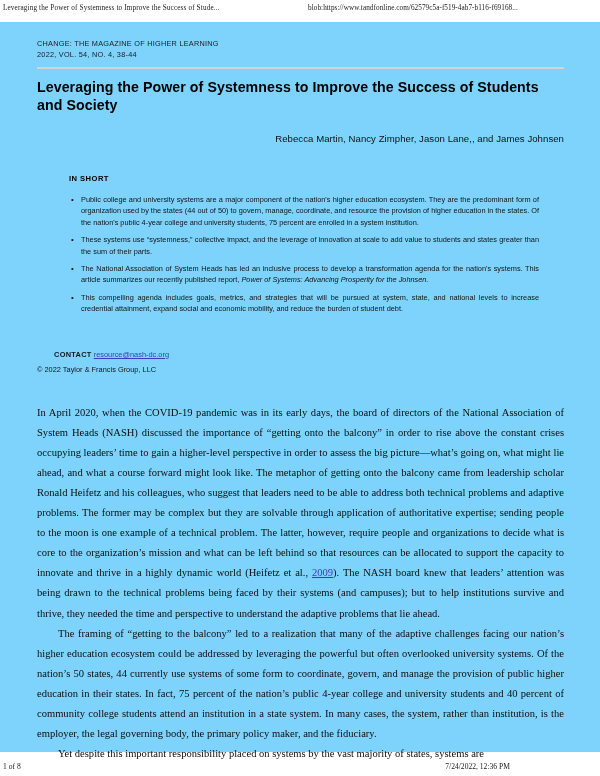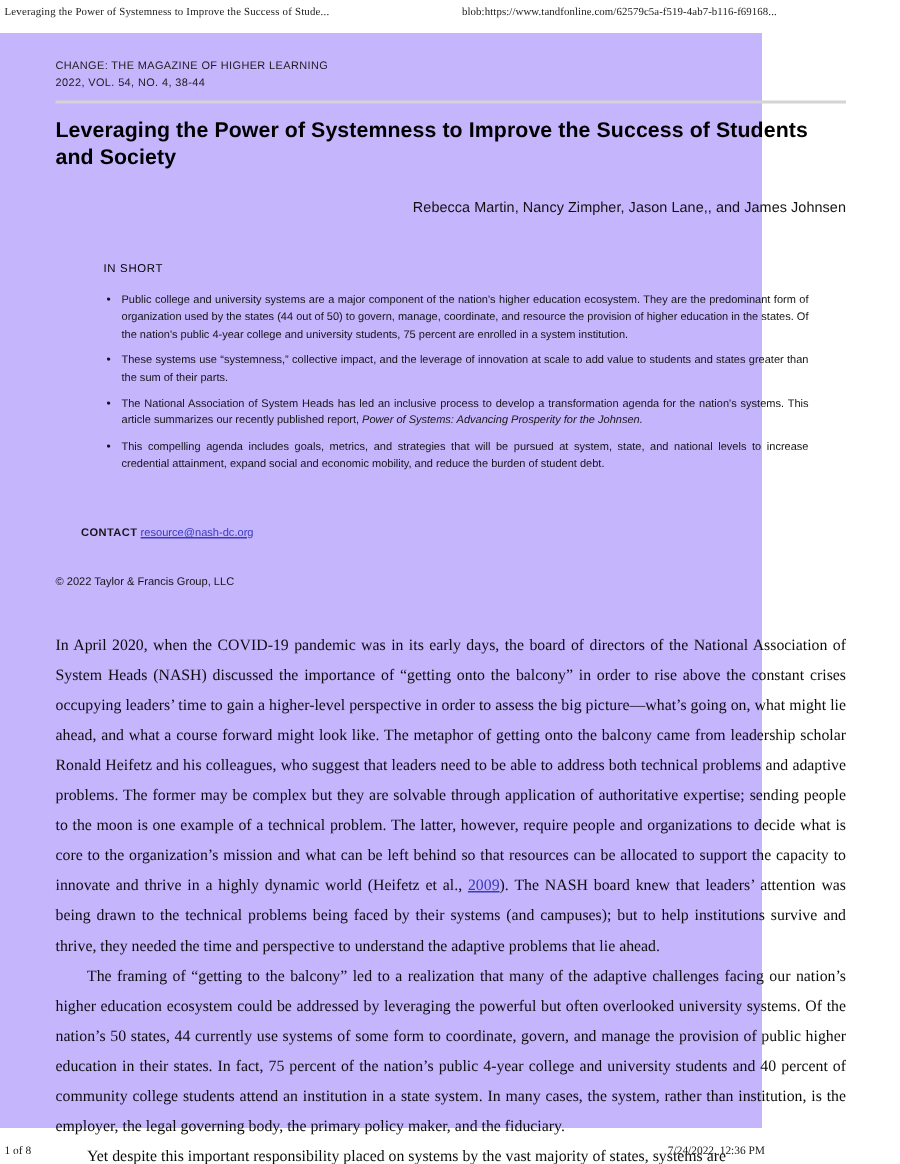--- a/index.html
+++ b/index.html
@@ -63,23 +63,23 @@
     position: absolute;
     right: 6px;
     bottom: 5px;
   }
 
   
   .paper {
     position: absolute;
     top: 22px;
     left: 0;
-    width: 508px;
+    width: 600px;
     height: 730px;
-    background: #c4b5fd;
+    background: #7dd3fc;
   }
 
   .content {
     position: absolute;
     left: 37px;
     top: 16px;
     width: 527px;
   }
 
   
@@ -131,21 +131,21 @@
   }
 
   
   .in-short {
     margin-top: 28px;
     padding-left: 32px;
     width: 470px;
   }
   .in-short-heading {
     font-family: "Liberation Sans", sans-serif;
-    font-weight: normal;
+    font-weight: bold;
     font-size: 7.6px;
     letter-spacing: 0.06em;
     color: #000;
     margin-bottom: 11px;
   }
   .in-short-list {
     margin: 0;
     padding: 0;
     list-style: none;
   }
@@ -184,21 +184,21 @@
     letter-spacing: 0.04em;
     margin-left: 17px;
   }
   .contact-email {
     color: #3b3bbd;
   }
   .copyright {
     font-family: "Liberation Sans", sans-serif;
     font-size: 7.4px;
     color: #151515;
-    margin-top: 21px;
+    margin-top: 3px;
   }
 
   
   .body-text {
     margin-top: 29px;
     width: 527px;
   }
   .body-text p {
     margin: 0;
     font-family: "Liberation Serif", serif;

